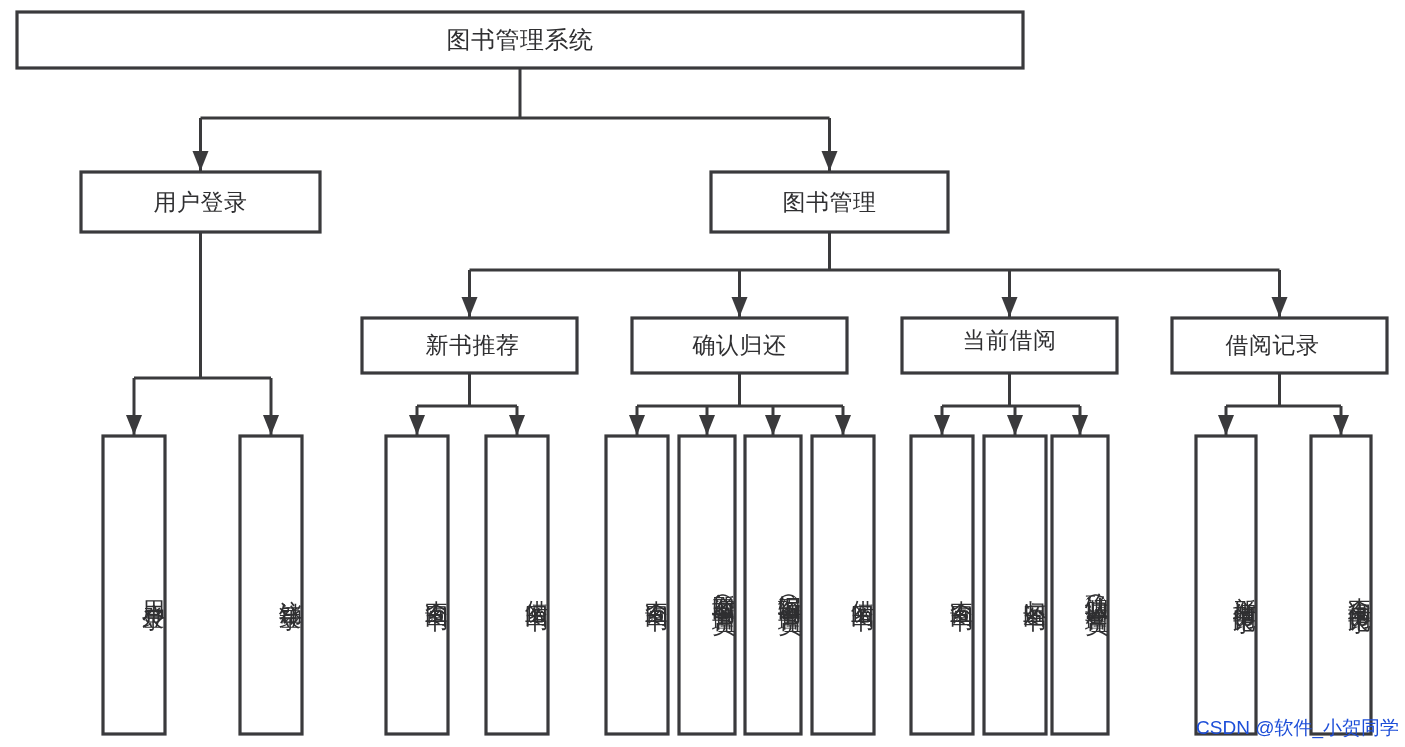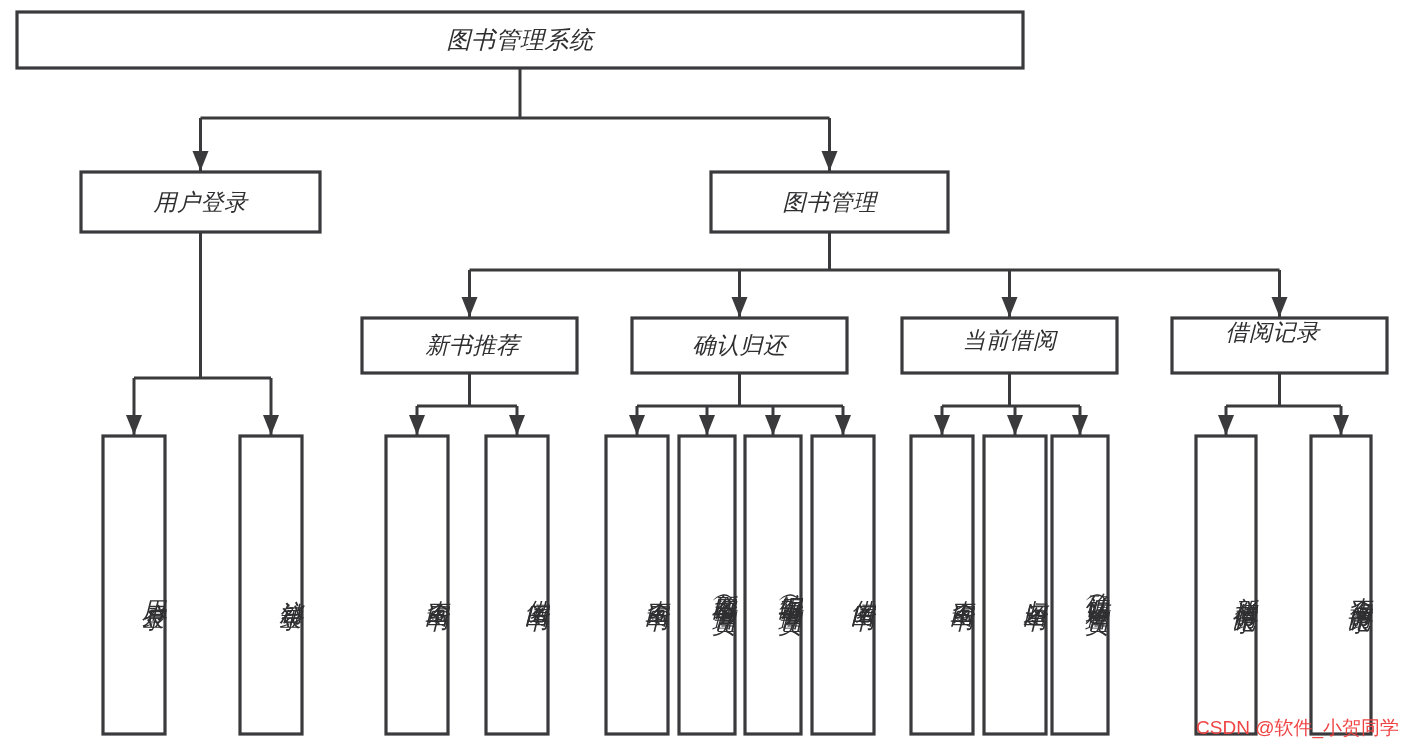--- a/index.html
+++ b/index.html
@@ -45,21 +45,20 @@
     position: absolute;
     display: flex;
     align-items: center;
     justify-content: center;
     color: #2f2f31;
     font-family: "Liberation Sans", "DejaVu Sans", sans-serif;
     box-sizing: border-box;
     pointer-events: none;
     user-select: none;
     white-space: pre;
-    font-style: italic;
   }
   .node-label.horiz {
     font-size: 23px;
     line-height: 1.15;
     letter-spacing: 0.5px;
   }
   .node-label.horiz.root {
     font-size: 24px;
   }
   .node-label.vert {
@@ -70,21 +69,21 @@
     line-height: 1;
     align-items: flex-start;
     justify-content: center;
     padding-top: 6px;
   }
   .watermark {
     position: absolute;
     right: 6px;
     bottom: 6px;
     font-size: 19px;
-    color: #ef4444;
+    color: #1d4ed8;
     font-family: "Liberation Sans", "DejaVu Sans", sans-serif;
     user-select: none;
     white-space: pre;
   }
 </style>
 </head>
 <body>
 
 <div id="diagram-root">
 
@@ -167,21 +166,21 @@
       </g>
   </svg>
 
   <div id="label-layer">
       <div class="node-label horiz root" style="left: 17px; top: 12px; width: 1006px; height: 56px;">图书管理系统</div>
       <div class="node-label horiz" style="left: 81px; top: 172px; width: 239px; height: 60px;">用户登录</div>
       <div class="node-label horiz" style="left: 711px; top: 172px; width: 237px; height: 60px;">图书管理</div>
       <div class="node-label horiz" style="left: 362px; top: 318px; width: 221px; height: 55px;">新书推荐</div>
       <div class="node-label horiz" style="left: 632px; top: 318px; width: 215px; height: 55px;">确认归还</div>
       <div class="node-label horiz" style="left: 902px; top: 318px; width: 215px; height: 44px;">当前借阅</div>
-      <div class="node-label horiz" style="left: 1172px; top: 305px; width: 201px; height: 55px;">借阅记录</div>
+      <div class="node-label horiz" style="left: 1172px; top: 318px; width: 201px; height: 55px;">借阅记录</div>
       <div class="node-label vert" style="left: 103px; top: 436px; width: 62px; height: 298px;">用户登录</div>
       <div class="node-label vert" style="left: 240px; top: 436px; width: 62px; height: 298px;">注销登录</div>
       <div class="node-label vert" style="left: 386px; top: 436px; width: 62px; height: 298px;">查询图书</div>
       <div class="node-label vert" style="left: 486px; top: 436px; width: 62px; height: 298px;">借阅图书</div>
       <div class="node-label vert" style="left: 606px; top: 436px; width: 62px; height: 298px;">查询图书</div>
       <div class="node-label vert" style="left: 679px; top: 436px; width: 56px; height: 298px;">新增图书（管理员）</div>
       <div class="node-label vert" style="left: 745px; top: 436px; width: 56px; height: 298px;">编辑图书（管理员）</div>
       <div class="node-label vert" style="left: 812px; top: 436px; width: 62px; height: 298px;">借阅图书</div>
       <div class="node-label vert" style="left: 911px; top: 436px; width: 62px; height: 298px;">查询图书</div>
       <div class="node-label vert" style="left: 984px; top: 436px; width: 62px; height: 298px;">归还图书</div>

